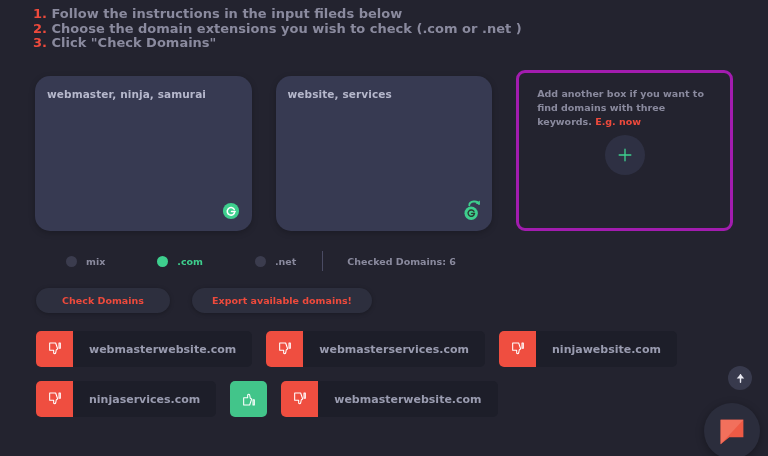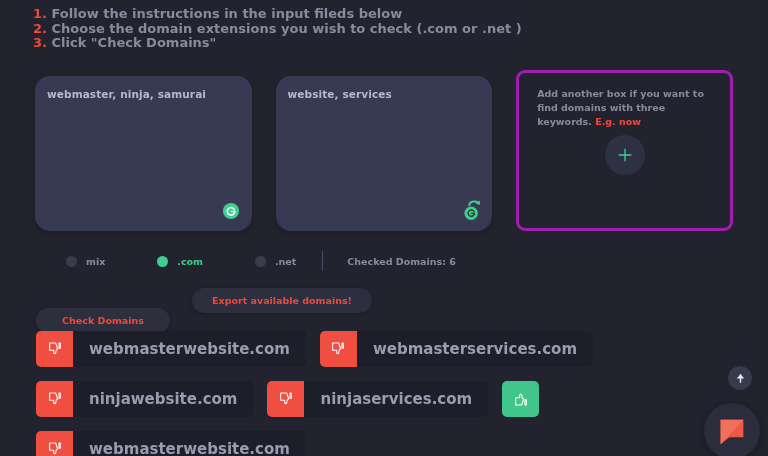--- a/index.html
+++ b/index.html
@@ -183,21 +183,21 @@
     align-items: center;
     justify-content: center;
     font-family: inherit;
     font-size: 9.5px;
     font-weight: bold;
     color: #ee4a3c;
     cursor: pointer;
     box-shadow: 0 1px 4px rgba(0,0,0,0.25);
     white-space: nowrap;
   }
-  .action-btn.check { width: 134px; margin-top: 20px; }
+  .action-btn.check { width: 134px; }
   .action-btn.export { width: 180px; }
 
   
   .results {
     position: absolute;
     left: 36px;
     top: 331px;
     width: 700px;
     display: flex;
     flex-wrap: wrap;
@@ -218,21 +218,21 @@
     align-items: center;
     justify-content: center;
     flex: none;
   }
   .chip.taken .chip-icon { background: #ef4e40; }
   .chip.available .chip-icon { background: #42c58a; }
   .chip-name {
     display: flex;
     align-items: center;
     padding: 0 16px;
-    font-size: 15px;
+    font-size: 11px;
     font-weight: bold;
     color: #9a9cb0;
     white-space: nowrap;
   }
 
   
   .scroll-top {
     position: absolute;
     right: 16px;
     top: 366px;

